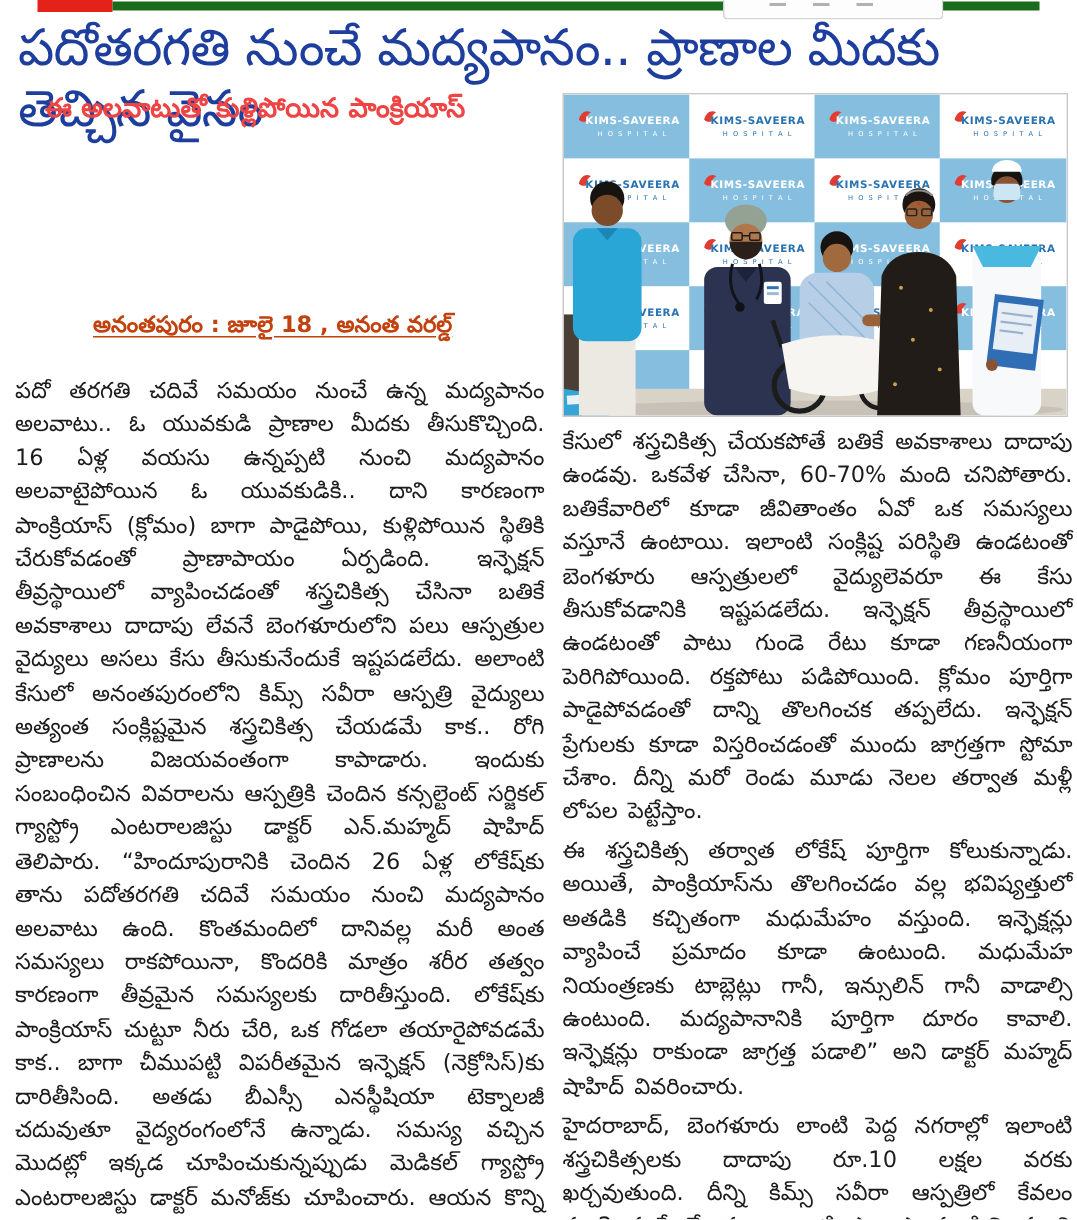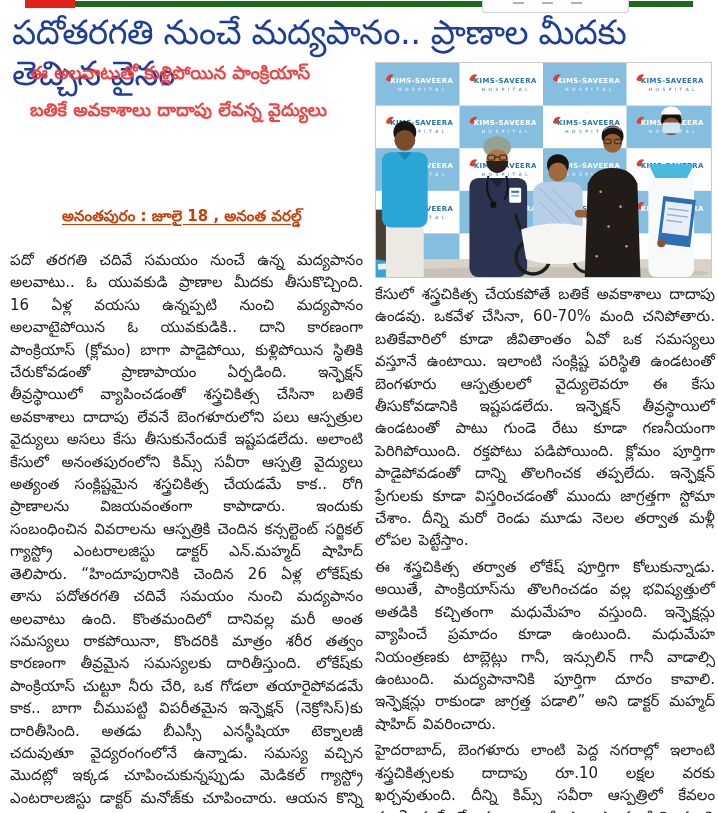--- a/index.html
+++ b/index.html
@@ -47,21 +47,20 @@
   <div class="white-overlay">
     <span class="tick"></span>
     <span class="tick"></span>
     <span class="tick"></span>
   </div>
 
   <h1 class="headline">పదోతరగతి నుంచే మద్యపానం.. ప్రాణాల మీదకు తెచ్చిన వైనం</h1>
 
   <div class="intro">
       <p class="intro-line">ఈ అలవాటుతో కుళ్లిపోయిన పాంక్రియాస్</p>
-      <p class="intro-line">బతికే అవకాశాలు దాదాపు లేవన్న వైద్యులు</p>
     </div>
 
   <div class="dateline">అనంతపురం : జూలై 18 , అనంత వరల్డ్</div>
 
   <figure class="photo">
     <svg viewBox="0 0 337 216" preserveAspectRatio="none">
       <defs>
         <g id="kslogo">
           <path d="M-32,-4 c1,-5 5,-7 8,-5 c-2,1 -3,3 -3,6 c-2,1 -4,0 -5,-1 z" fill="#e03c31"></path>
           <text x="4" y="-1" text-anchor="middle" font-size="7" font-weight="bold" letter-spacing="0.4" font-family="DejaVu Sans, sans-serif">KIMS-SAVEERA</text>

